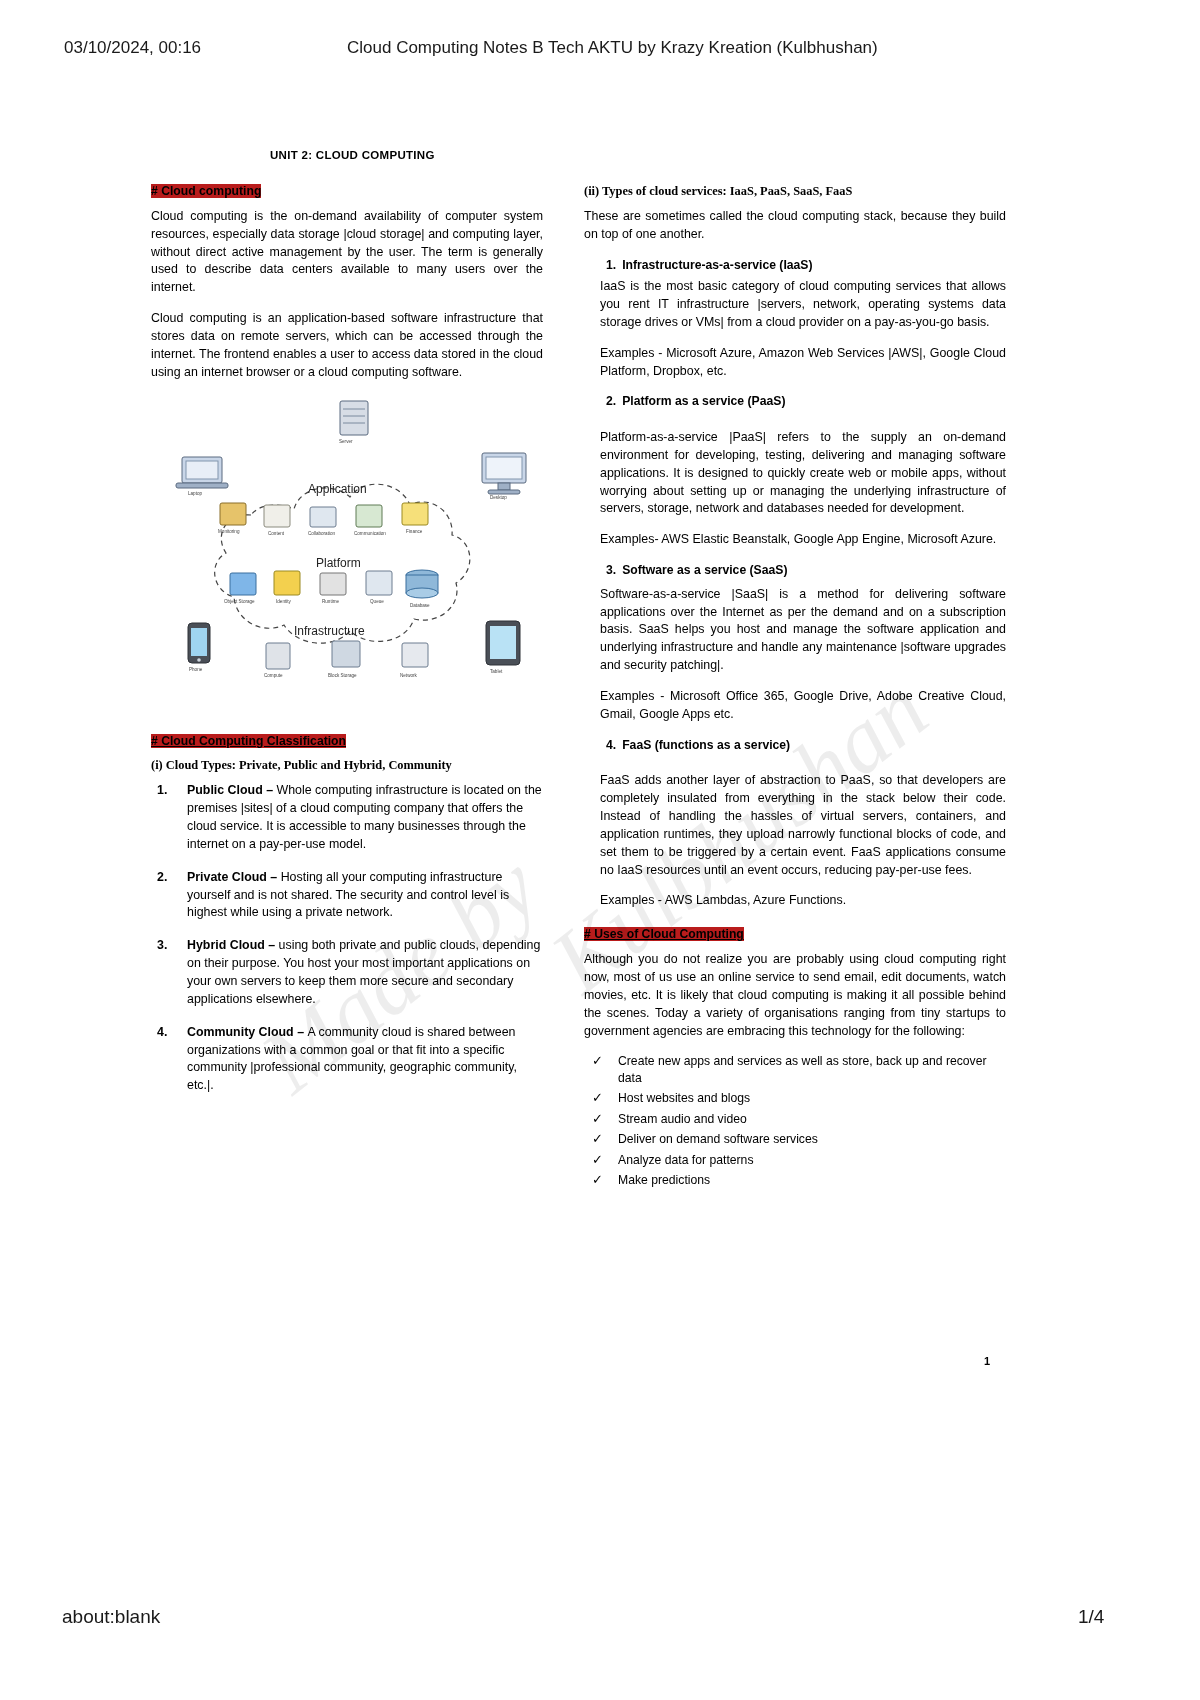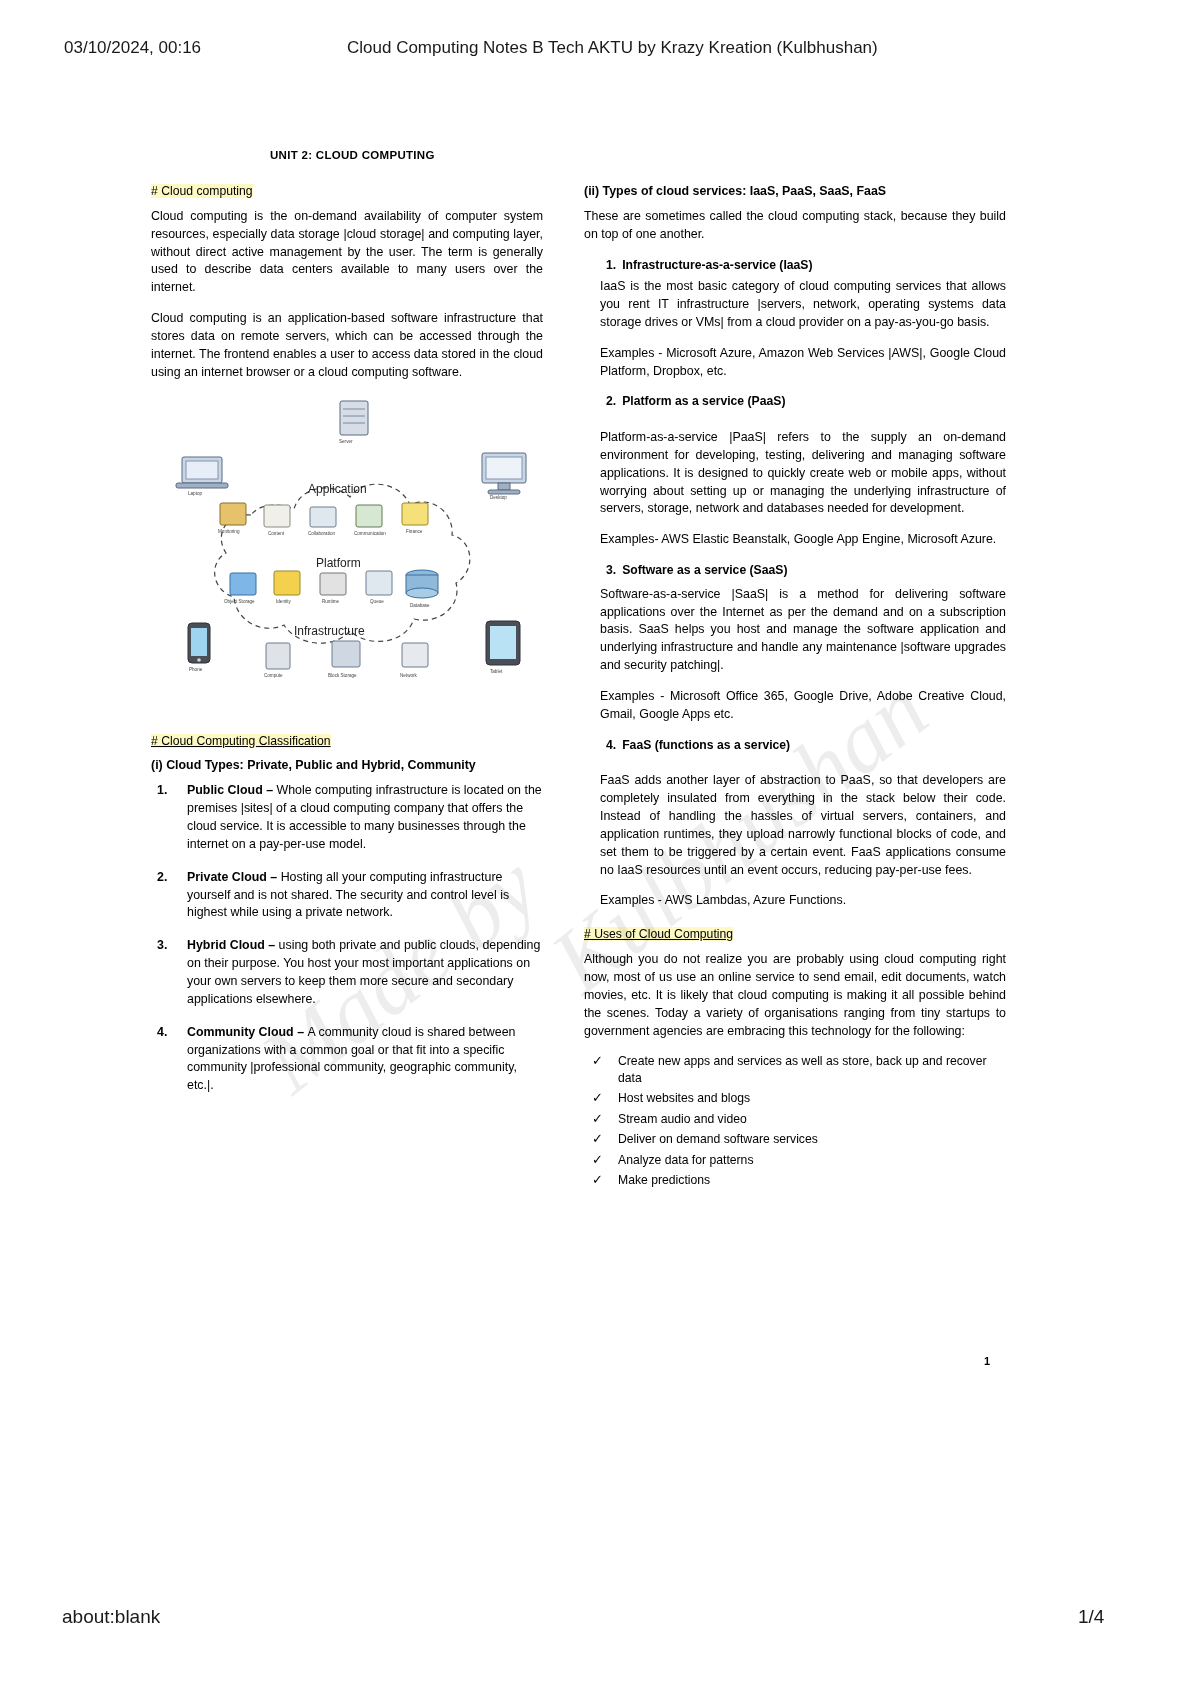--- a/index.html
+++ b/index.html
@@ -44,28 +44,28 @@
     line-height:1.44;
     text-align:justify;
   }
   .col-left{left:135px;width:392px;}
   .col-right{left:568px;width:422px;}
 
   p{margin:0 0 13px 0;}
   .tight{margin-bottom:7px;}
 
   .hl{
-    background:#fef9c3;
-    font-weight:normal;
+    background:#b91c1c;
+    font-weight:bold;
     display:inline;
     font-size:12.2px;
   }
   .hl.u{text-decoration:underline;}
   .u{text-decoration:underline;}
-  b,.b{font-weight:bold;}
+  b,.b{font-weight:bold;font-family:Liberation Serif, serif;}
 
   
   ol.numlist{
     margin:0;padding:0;list-style:none;
   }
   ol.numlist li{
     position:relative;
     padding-left:36px;
     margin-bottom:15px;
     text-align:left;

